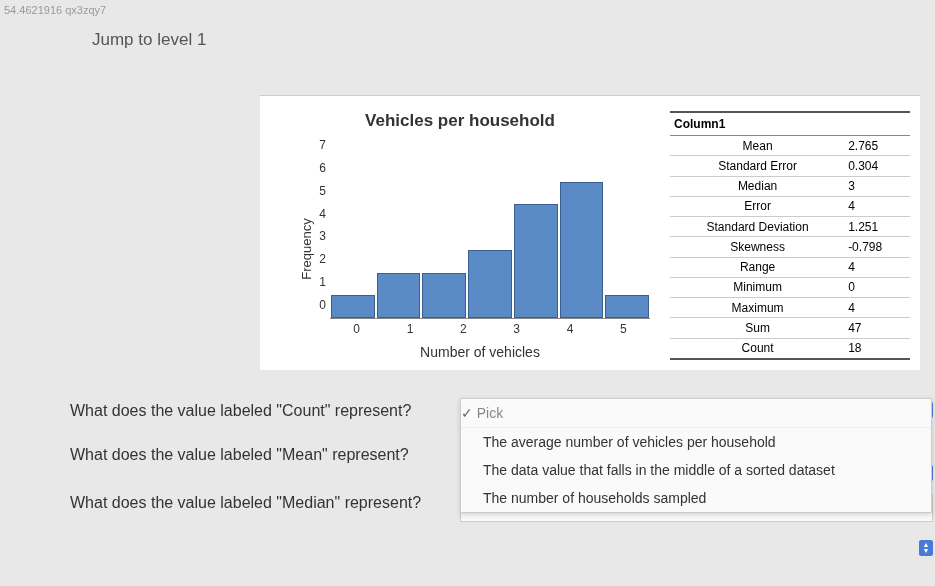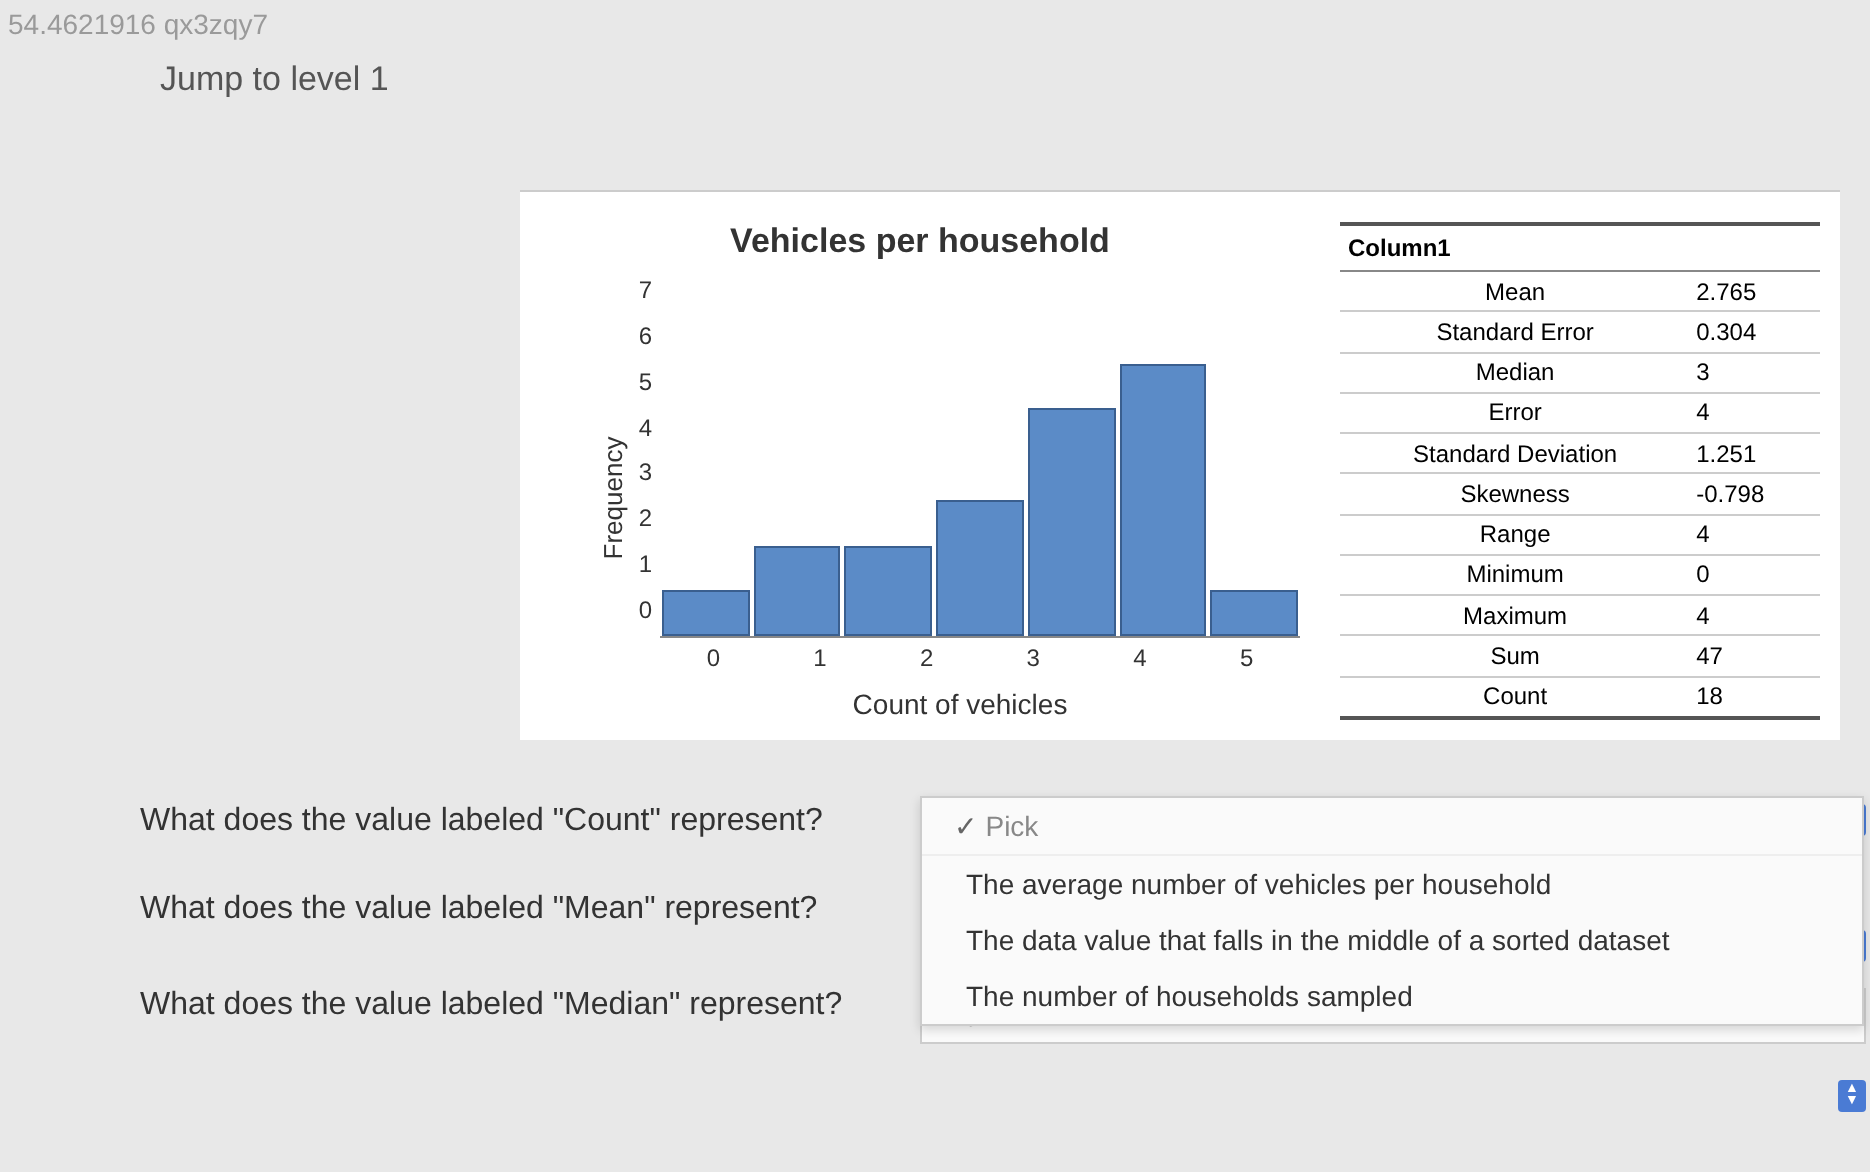--- a/index.html
+++ b/index.html
@@ -10,26 +10,26 @@
     width: 935px;
     height: 586px;
     overflow: hidden;
     position: relative;
   }
   .watermark {
     position: absolute;
     top: 4px;
     left: 4px;
     color: #9a9a9a;
-    font-size: 14px;
+    font-size: 11px;
   }
   .jump {
     position: absolute;
     top: 30px;
-    left: 80px;
+    left: 92px;
     color: #555;
     font-size: 17px;
   }
   .content {
     position: absolute;
     top: 95px;
     left: 260px;
     width: 660px;
     background: #fff;
     border-top: 1px solid #ccc;
@@ -154,21 +154,21 @@
     top: 398px;
     left: 460px;
     width: 470px;
     background: #fafafa;
     border: 1px solid #ccc;
     box-shadow: 0 2px 5px rgba(0,0,0,0.15);
     font-size: 14px;
     z-index: 10;
   }
   .dd-selected {
-    padding: 6px 16px;
+    padding: 6px 0;
     color: #888;
     border-bottom: 1px solid #eee;
   }
   .dd-selected .check { color: #666; margin-right: 4px; }
   .dd-opt {
     padding: 6px 10px 6px 22px;
     color: #333;
     cursor: pointer;
   }
   .pick-closed {
@@ -234,21 +234,21 @@
         </div>
       <div class="xaxis" id="xaxis">
           <div class="xtick">0</div>
           <div class="xtick">1</div>
           <div class="xtick">2</div>
           <div class="xtick">3</div>
           <div class="xtick">4</div>
           <div class="xtick">5</div>
         </div>
     </div>
-    <div class="xlabel">Count of vehicles</div>
+    <div class="xlabel">Number of vehicles</div>
   </div>
   <table class="stats">
     <thead>
       <tr>
           <th colspan="2">Column1</th>
         </tr>
     </thead>
     <tbody id="stats-body">
         <tr>
           <td>Mean</td>

